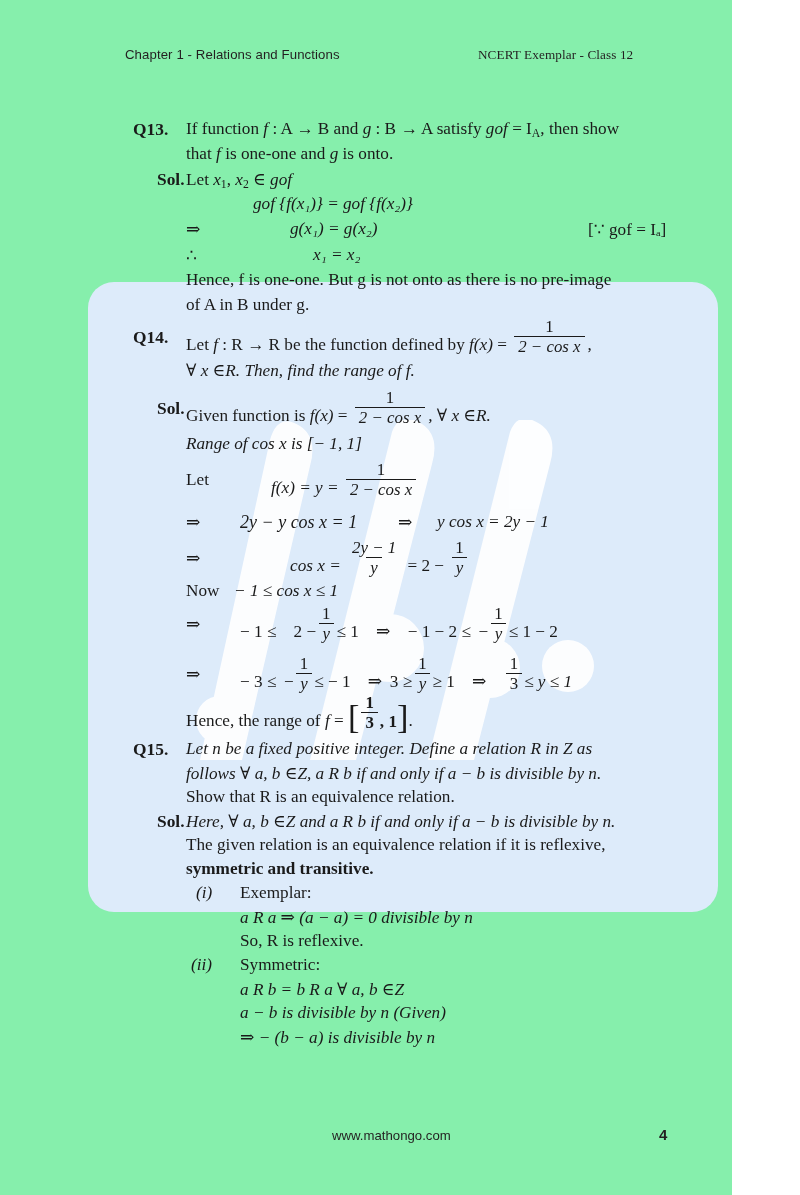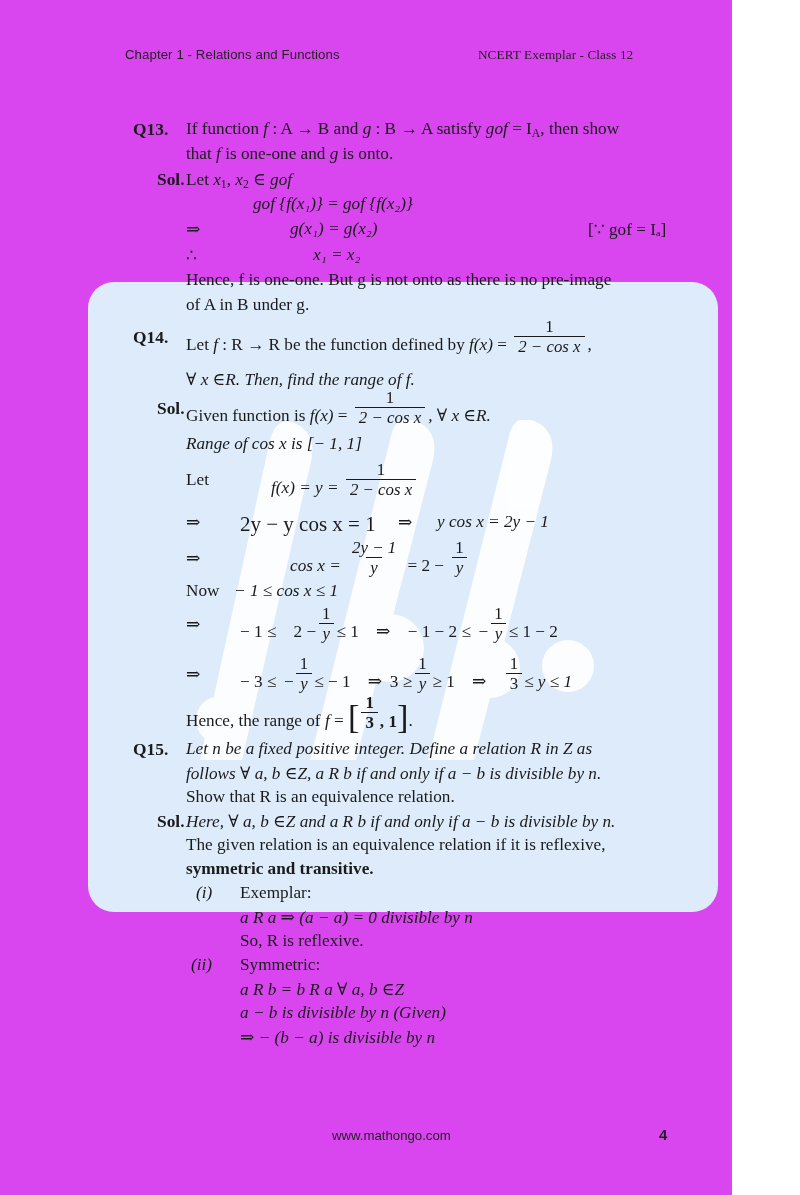--- a/index.html
+++ b/index.html
@@ -15,21 +15,21 @@
     color: #1a1a1a;
     overflow: hidden;
   }
 
   
   .page {
     position: absolute;
     inset: 0;
     width: 732px;
     height: 1195px;
-    background: #d946ef;
+    background: #86efac;
   }
 
   
   .highlight-band {
     position: absolute;
     left: 88px;
     top: 282px;
     width: 630px;
     height: 630px;
     background: #ddebfa;
@@ -210,42 +210,42 @@
     <div class="body-text" style="top:270px;">Hence, f is one-one. But g is not onto as there is no pre-image</div>
     <div class="body-text" style="top:295px;">of A in B under g.</div>
 
     <div class="lbl-q" style="top:327px;">Q14.</div>
     <div class="body-text" style="top:327px;">
       <span>Let </span><i>f</i><span> : R → R be  the  function  defined  by </span><i>f(x)</i><span> = </span><span class="frac">
           <span class="num">1</span>
           <span class="den" style="font-style:italic;">2 − cos x</span>
         </span><span>,</span>
     </div>
-    <div class="body-text" style="top:360px; font-style:italic;margin-top:9px;">∀ x ∈R. Then, find the range of f.</div>
+    <div class="body-text" style="top:360px; font-style:italic;">∀ x ∈R. Then, find the range of f.</div>
 
     <div class="lbl-sol" style="top:398px;">Sol.</div>
     <div class="body-text" style="top:398px;">
       <span>Given function is </span><i>f(x)</i><span> = </span><span class="frac">
           <span class="num">1</span>
           <span class="den" style="font-style:italic;">2 − cos x</span>
         </span><span style="font-style:italic;">,  ∀ x ∈R.</span>
     </div>
 
     <div class="body-text" style="top:434px; font-style:italic;">Range of cos x is [− 1, 1]</div>
 
     <div class="body-text" style="top:470px;">Let</div>
     <div style="position:absolute; left:271px; top:470px; font-size:17.2px;">
       <i>f(x) = y = </i><span class="frac">
           <span class="num">1</span>
           <span class="den" style="font-style:italic;">2 − cos x</span>
         </span>
     </div>
 
     <div style="position:absolute; left:186px; top:512px; font-size:17.2px;">⇒</div>
-    <div style="position:absolute; left:240px; top:512px; font-size:21px; ">2y − y cos x = 1</div>
+    <div style="position:absolute; left:240px; top:512px; font-size:18px; font-style:italic;">2y − y cos x = 1</div>
     <div style="position:absolute; left:398px; top:512px; font-size:17.2px;">⇒</div>
     <div style="position:absolute; left:437px; top:512px; font-size:17.2px; font-style:italic;">y cos x = 2y − 1</div>
 
     <div style="position:absolute; left:186px; top:548px; font-size:17.2px;">⇒</div>
     <div style="position:absolute; left:290px; top:548px; font-size:17.2px;">
       <span style="font-style:italic;">cos x  = </span><span class="frac">
           <span class="num" style="font-style:italic;">2y − 1</span>
           <span class="den" style="font-style:italic;">y</span>
         </span><span> = 2 − </span><span class="frac">
           <span class="num">1</span>

